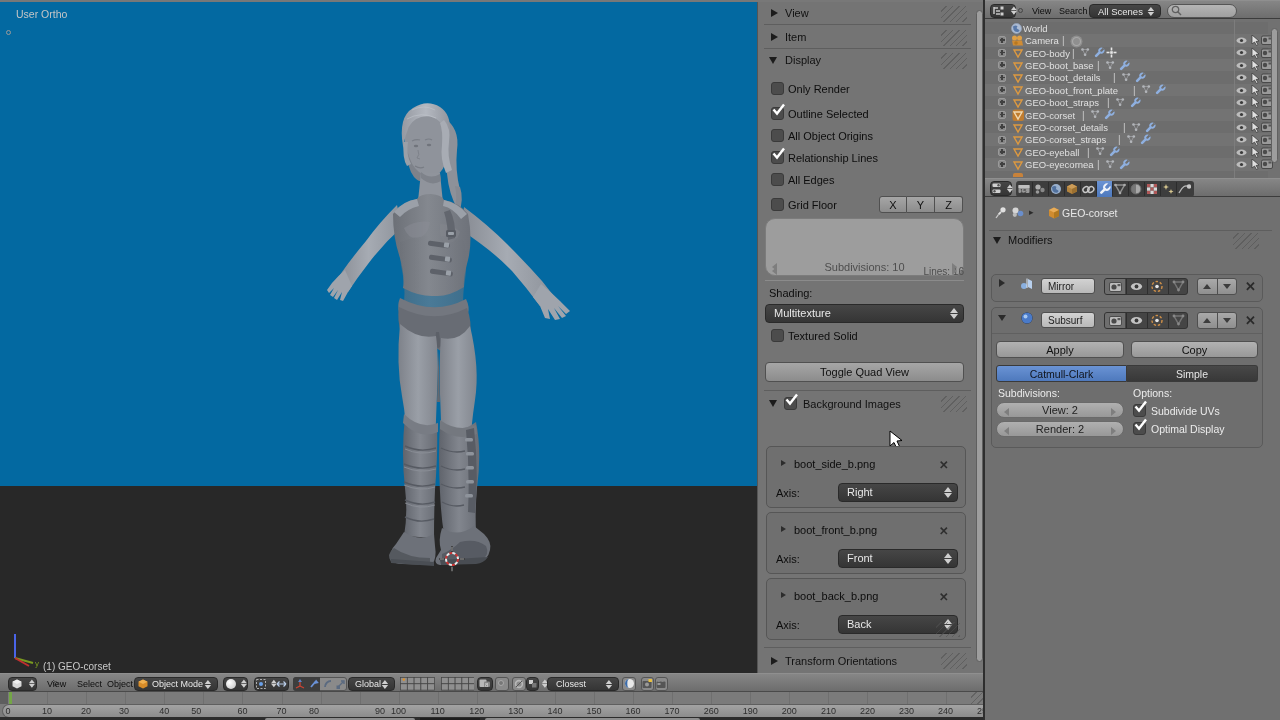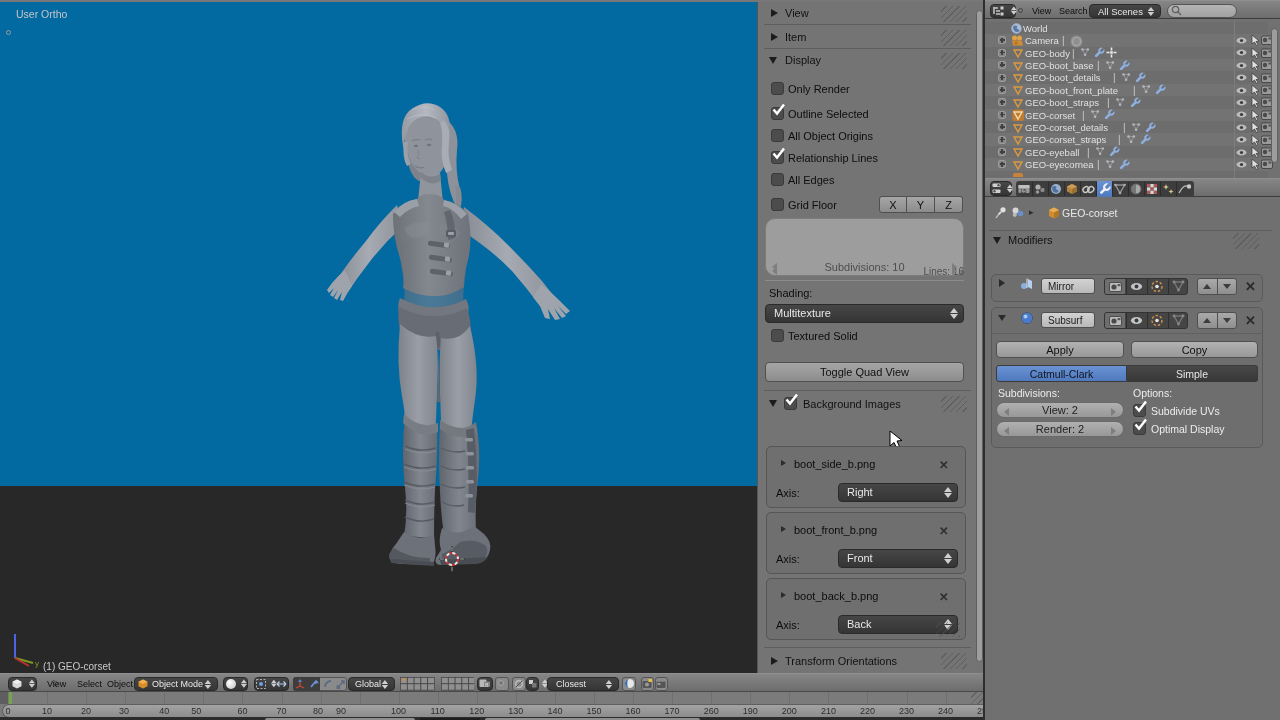--- a/index.html
+++ b/index.html
@@ -430,22 +430,22 @@
       <div class="abs" style="left:2px;top:12px;width:983px;height:13.5px;background:linear-gradient(#a3a3a3,#8c8c8c);border:1px solid #5f5f5f;border-radius:7px 0 0 7px;border-right:none;"></div>
       <div class="hatch" style="left:971px;top:0;width:14px;height:12px;"></div>
       <div class="rnum" style="left:-4.0px;width:24px;text-align:center;">0</div>
       <div class="rnum" style="left:35.1px;width:24px;text-align:center;">10</div>
       <div class="rnum" style="left:74.1px;width:24px;text-align:center;">20</div>
       <div class="rnum" style="left:112px;width:24px;text-align:center;">30</div>
       <div class="rnum" style="left:152.3px;width:24px;text-align:center;">40</div>
       <div class="rnum" style="left:191.3px;width:24px;text-align:left;">50</div>
       <div class="rnum" style="left:230.4px;width:24px;text-align:center;">60</div>
       <div class="rnum" style="left:269.5px;width:24px;text-align:center;">70</div>
-      <div class="rnum" style="left:299px;width:24px;text-align:right;">80</div>
-      <div class="rnum" style="left:329px;width:24px;text-align:center;">90</div>
+      <div class="rnum" style="left:309px;width:24px;text-align:left;">80</div>
+      <div class="rnum" style="left:368px;width:24px;text-align:center;">90</div>
       <div class="rnum" style="left:386.6px;width:24px;text-align:center;">100</div>
       <div class="rnum" style="left:425.7px;width:24px;text-align:center;">110</div>
       <div class="rnum" style="left:464.8px;width:24px;text-align:center;">120</div>
       <div class="rnum" style="left:503.8px;width:24px;text-align:center;">130</div>
       <div class="rnum" style="left:542.9px;width:24px;text-align:center;">140</div>
       <div class="rnum" style="left:582.0px;width:24px;text-align:center;">150</div>
       <div class="rnum" style="left:621.0px;width:24px;text-align:center;">160</div>
       <div class="rnum" style="left:660.1px;width:24px;text-align:center;">170</div>
       <div class="rnum" style="left:699.2px;width:24px;text-align:center;">260</div>
       <div class="rnum" style="left:738.2px;width:24px;text-align:center;">190</div>

